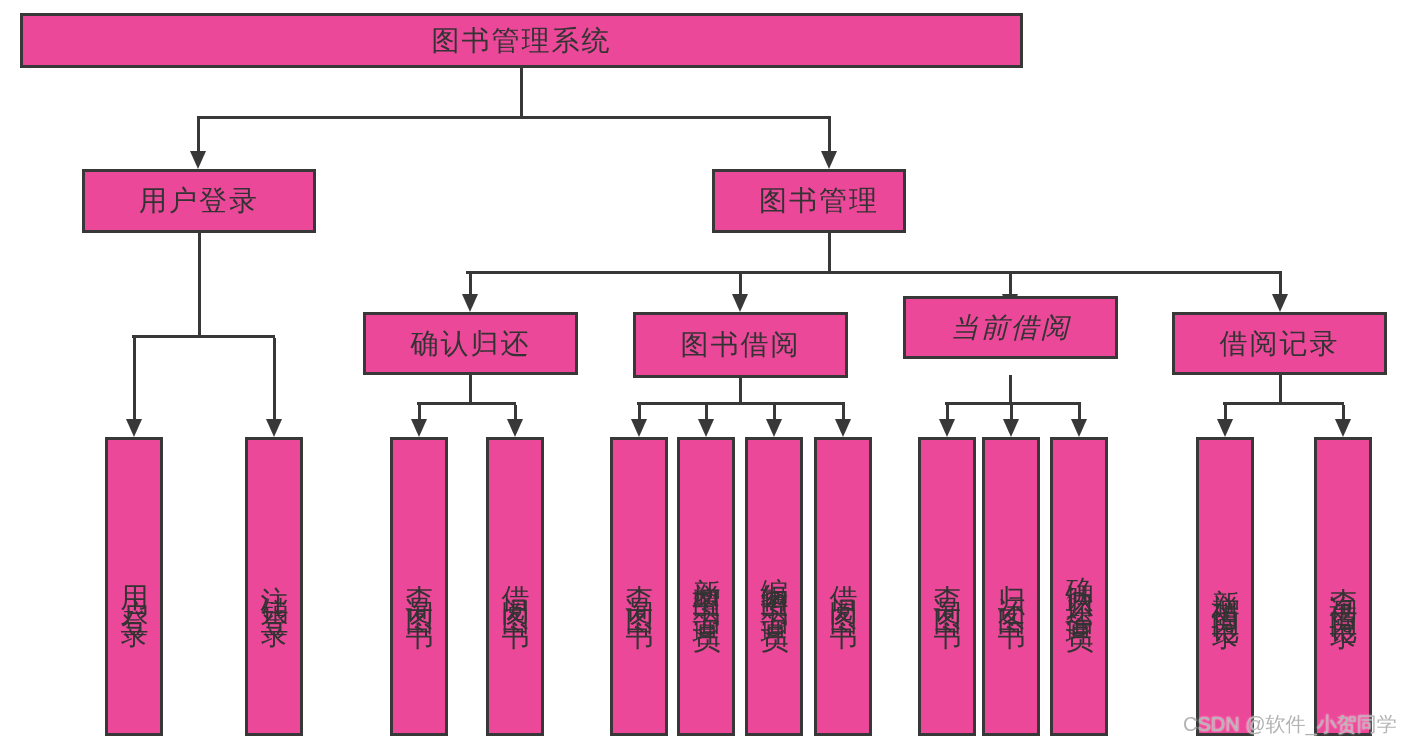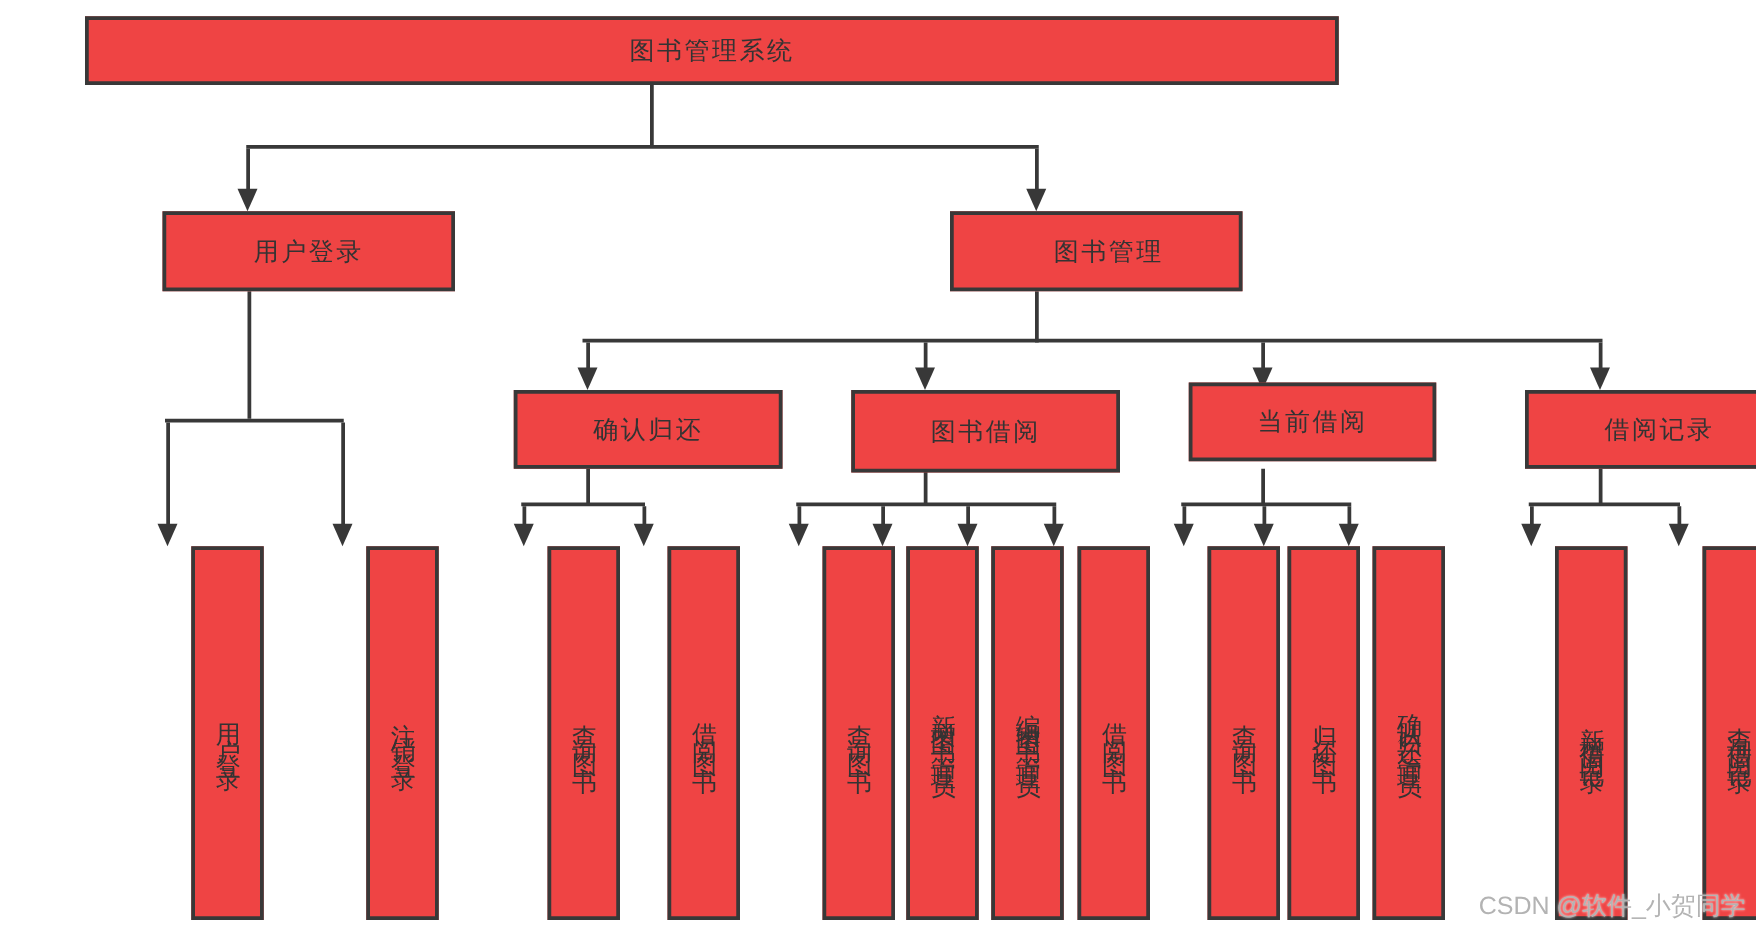--- a/index.html
+++ b/index.html
@@ -2,26 +2,25 @@
 <html><head>
 <meta charset="utf-8">
 <style>
   html,body { margin:0; padding:0; background:#ffffff; }
   .canvas {
     position:relative; width:1405px; height:747px; background:#ffffff;
     font-family:"Liberation Sans", sans-serif; overflow:hidden;
     --line:#383838; --text:#333333;
   }
   .node {
-    position:absolute; box-sizing:border-box; background:#ef4444;
+    position:absolute; box-sizing:border-box; background:#ec4899;
     border:3px solid var(--line);
     display:flex; align-items:center; justify-content:center;
-    color:var(--text); font-size:20px; letter-spacing:2px;
+    color:var(--text); font-size:28px; letter-spacing:2px;
     z-index:2;
-    margin-left:48px;
   }
   .leaf { z-index:2; }
   .vtext {
     writing-mode:vertical-rl; text-orientation:mixed;
     line-height:1; letter-spacing:7px; color:var(--text);
   }
   .line { position:absolute; background:var(--line); z-index:1; }
   .arrow { position:absolute; width:16px; z-index:1; }
   .arrow .stem { position:absolute; left:6.5px; width:3px; top:0; bottom:14px; background:var(--line); }
   .arrow .head { position:absolute; bottom:0; left:0; width:0; height:0;
@@ -45,21 +44,21 @@
   <div class="arrow" style="left:190px; top:119px; height:50px;">
       <i class="stem"></i>
       <i class="head"></i>
     </div>
   <div class="arrow" style="left:821px; top:119px; height:50px;">
       <i class="stem"></i>
       <i class="head"></i>
     </div>
 
   <div class="node" style="left:82px; top:169px; width:234px; height:64px;">用户登录</div>
-  <div class="node" style="left:712px; top:169px; width:234px; height:64px;padding-left:20px;">图书管理</div>
+  <div class="node" style="left:712px; top:169px; width:194px; height:64px;padding-left:20px;">图书管理</div>
 
   <div class="line" style="left:198px; top:233px; width:3px; height:102px;"></div>
   <div class="line" style="left:132px; top:335px; width:143px; height:3px;"></div>
   <div class="arrow" style="left:126px; top:338px; height:99px;">
       <i class="stem"></i>
       <i class="head"></i>
     </div>
   <div class="arrow" style="left:266px; top:338px; height:99px;">
       <i class="stem"></i>
       <i class="head"></i>
@@ -79,21 +78,21 @@
       <i class="stem"></i>
       <i class="head"></i>
     </div>
   <div class="arrow" style="left:1272px; top:274px; height:38px;">
       <i class="stem"></i>
       <i class="head"></i>
     </div>
 
   <div class="node" style="left:363px; top:312px; width:215px; height:63px;">确认归还</div>
   <div class="node" style="left:633px; top:312px; width:215px; height:66px;">图书借阅</div>
-  <div class="node" style="left:903px; top:306px; width:198px; height:63px;">当前借阅</div>
+  <div class="node" style="left:903px; top:296px; width:215px; height:63px;font-style:italic;">当前借阅</div>
   <div class="node" style="left:1172px; top:312px; width:215px; height:63px;">借阅记录</div>
 
   <div class="line" style="left:469px; top:375px; width:3px; height:29px;"></div>
   <div class="line" style="left:417px; top:402px; width:99px; height:3px;"></div>
   <div class="arrow" style="left:411px; top:405px; height:32px;">
       <i class="stem"></i>
       <i class="head"></i>
     </div>
   <div class="arrow" style="left:507px; top:405px; height:32px;">
       <i class="stem"></i>

